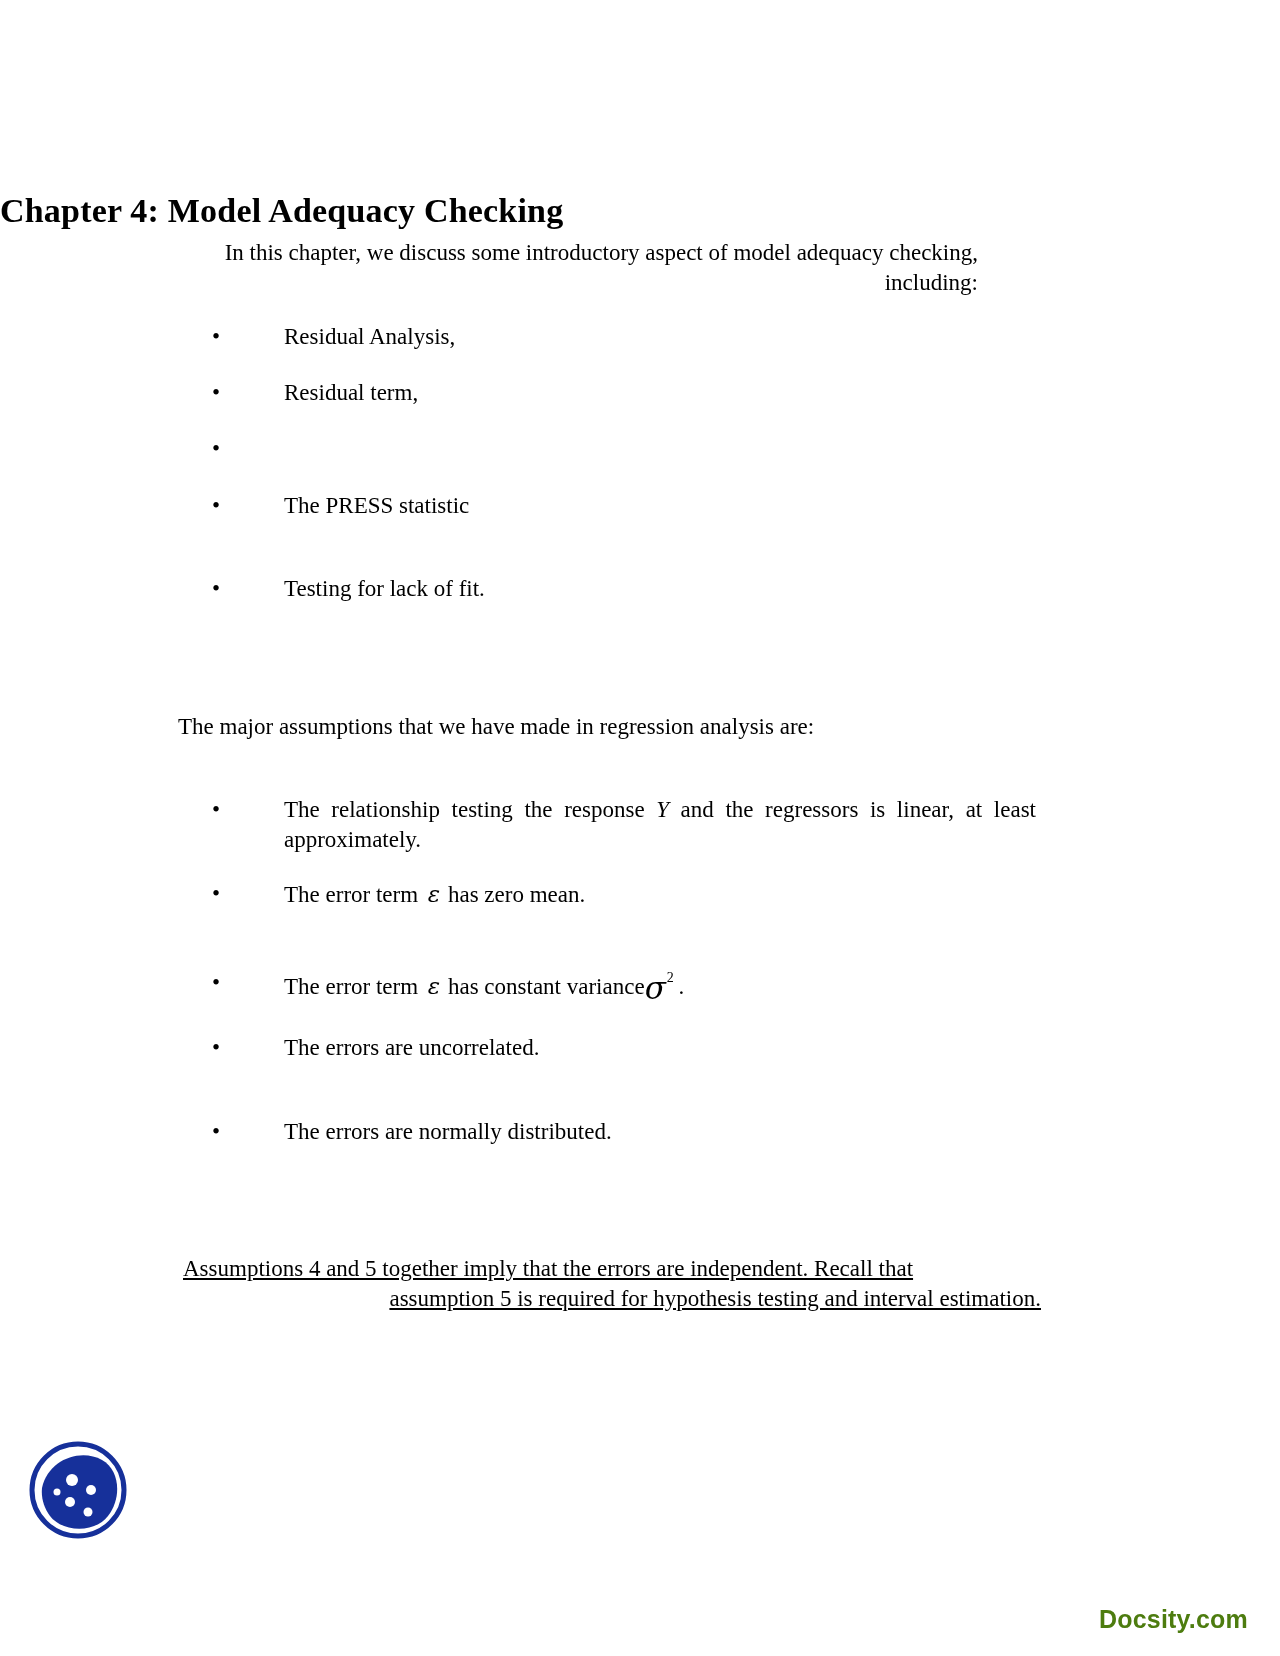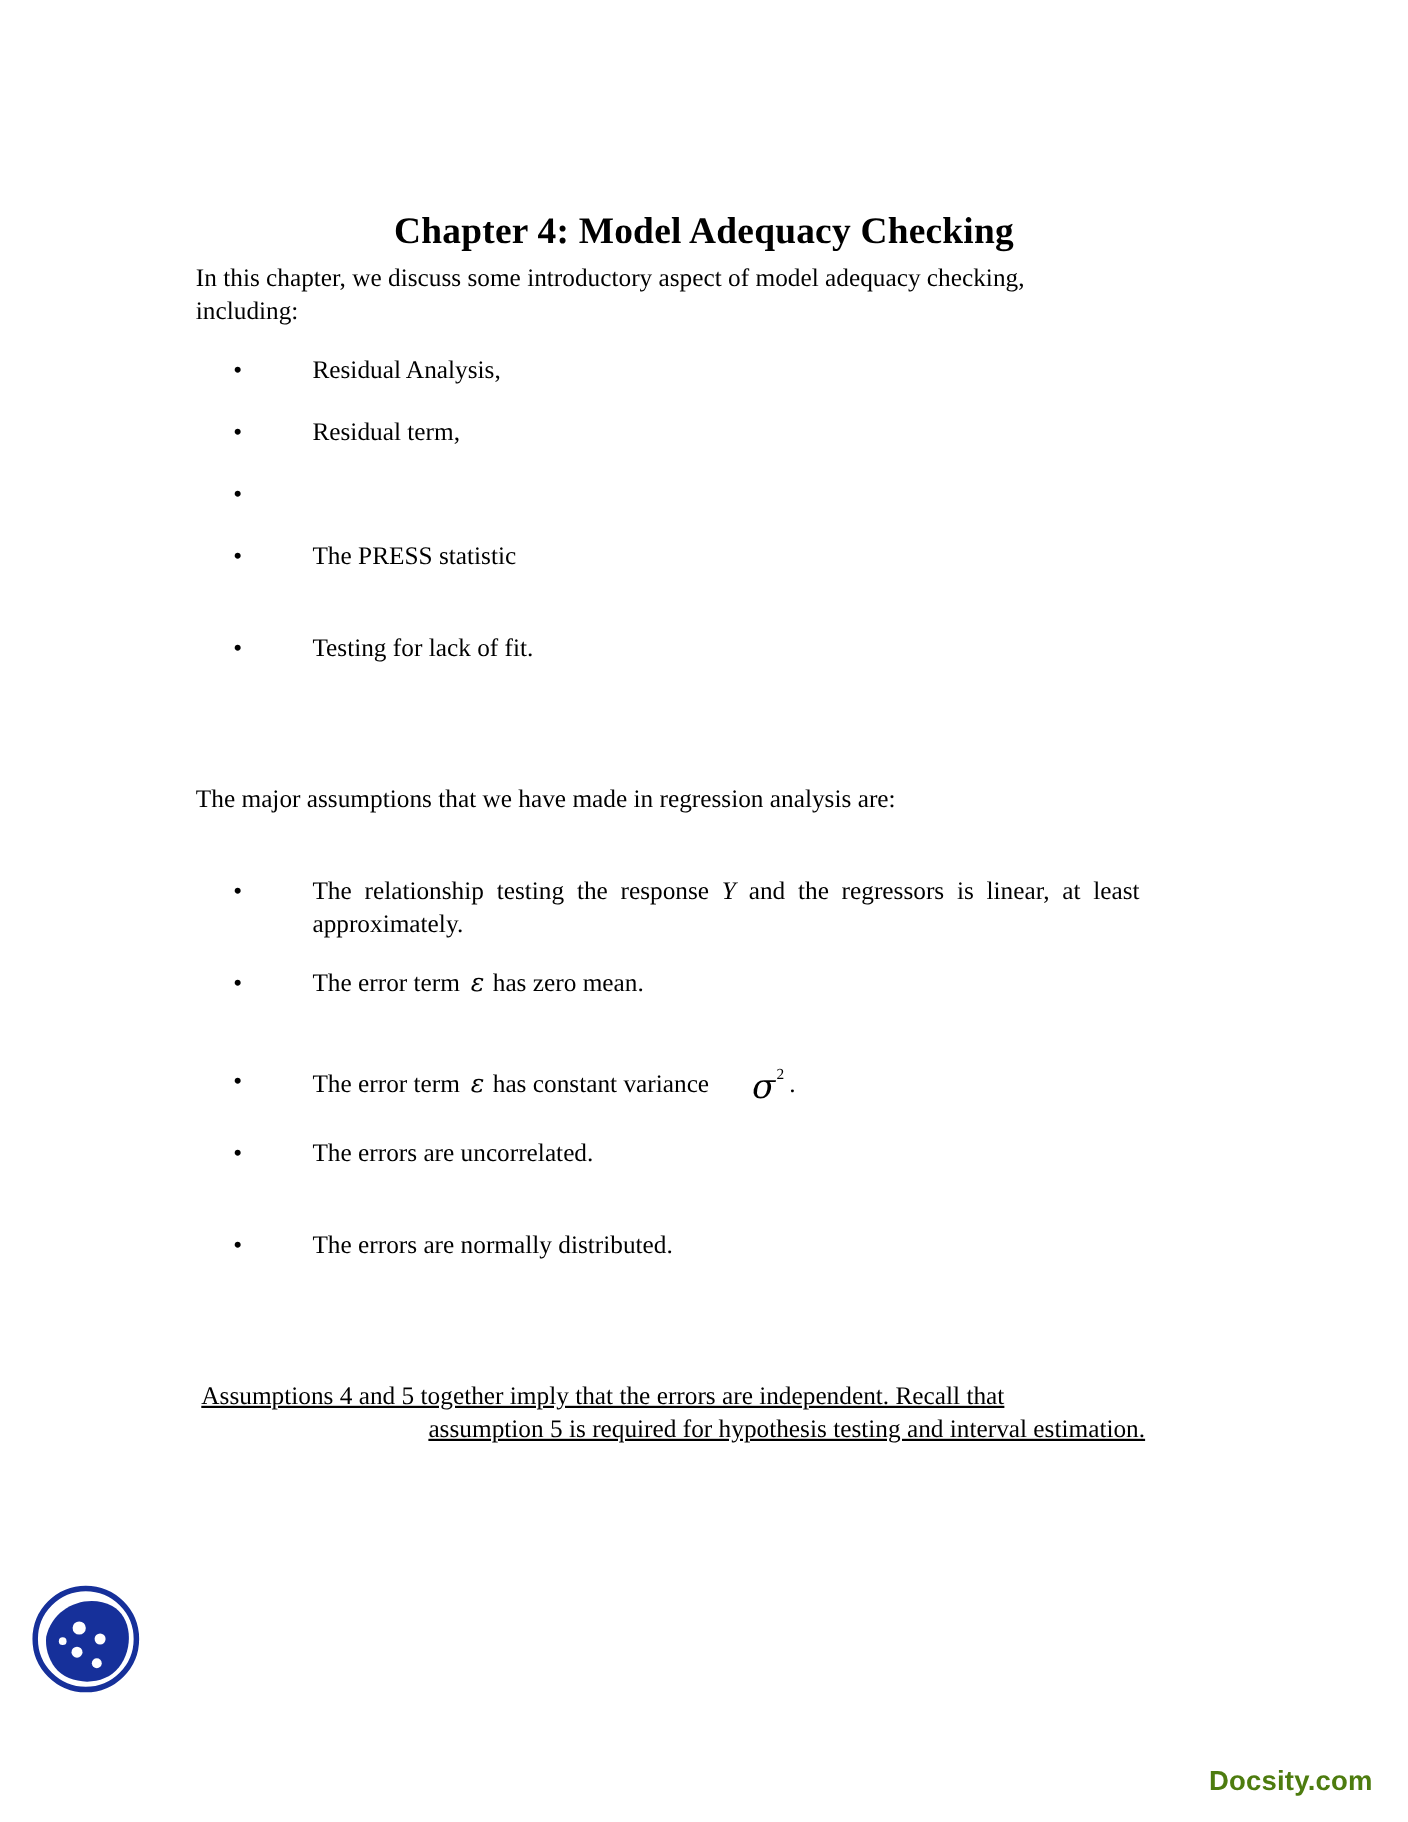--- a/index.html
+++ b/index.html
@@ -23,39 +23,40 @@
     height: 1656px;
     background: #fff;
   }
 
   
   .doc-title {
     position: absolute;
     top: 168px;
     left: 0;
     width: 1280px;
-    text-align: center;
+    text-align: left;
     font-size: 34px;
     font-weight: bold;
     letter-spacing: 0.2px;
     line-height: 1.15;
   }
 
   
   .para {
     position: absolute;
     font-size: 23px;
     line-height: 30px;
     text-align: left;
   }
 
   .intro-para {
     left: 178px;
     top: 238px;
     width: 800px;
+    text-align: right;
   }
 
   .assump-para {
     left: 178px;
     top: 712px;
     width: 760px;
   }
 
   .closing-para {
     left: 183px;
@@ -108,21 +109,20 @@
   }
   .eps {
     font-style: italic;
     font-family: "DejaVu Serif", "Liberation Serif", serif;
     padding: 0 2px 0 4px;
   }
   .sigma-wrap {
     display: inline-block;
     position: relative;
     white-space: nowrap;
-    margin-left: 39px;
   }
   .sigma {
     font-style: italic;
     font-family: "DejaVu Serif", "Liberation Serif", serif;
     font-size: 31px;
     position: relative;
     top: 5px;
   }
   .sigma-sup {
     font-size: 14px;

